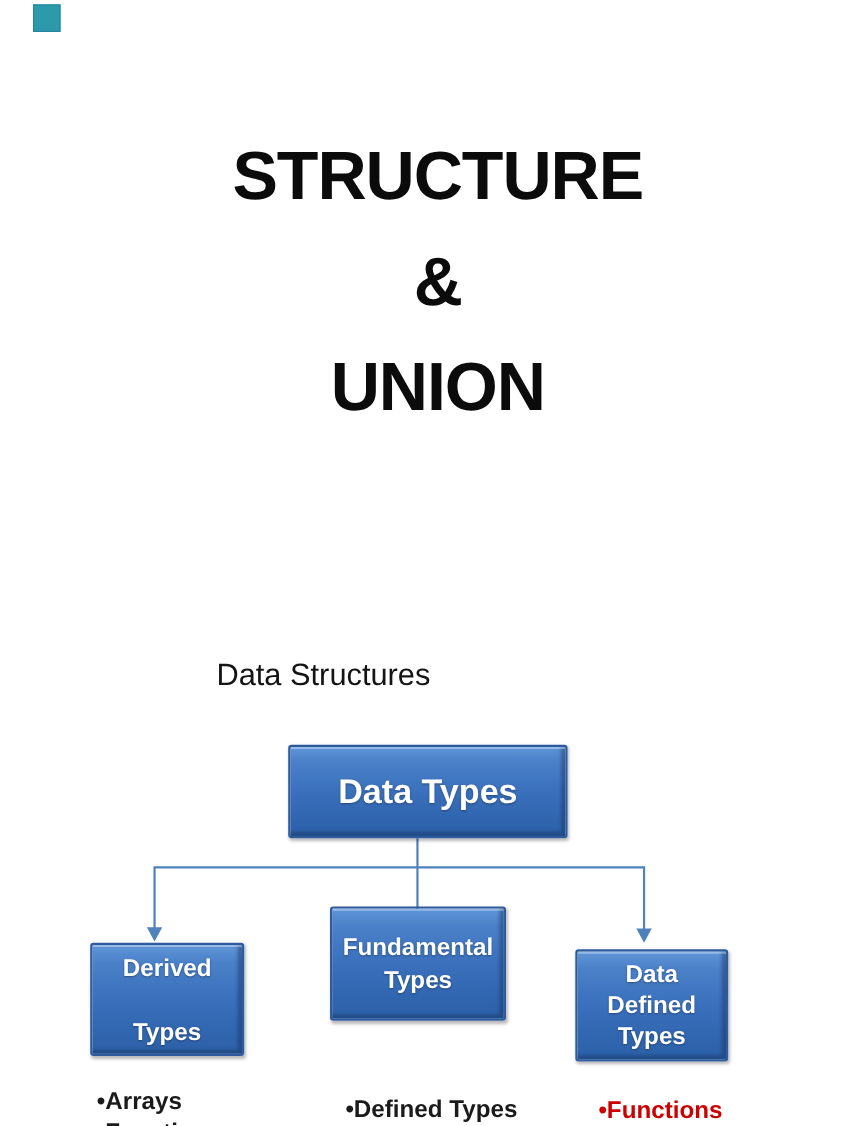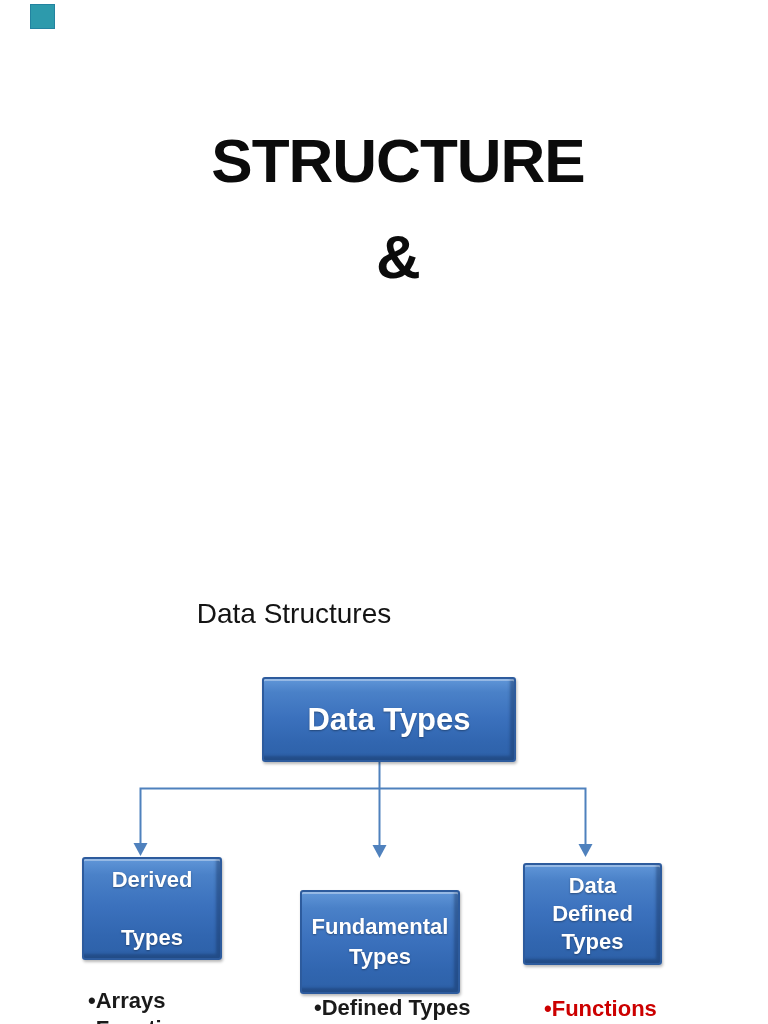--- a/index.html
+++ b/index.html
@@ -33,21 +33,21 @@
     border:2px solid #2d5b9d;border-radius:3px;
     box-shadow:inset 0 2px 0 rgba(255,255,255,0.35),
                inset -4px -4px 3px rgba(22,52,95,0.45),
                1px 2px 3px rgba(0,0,0,0.28);
     display:flex;flex-direction:column;align-items:center;justify-content:center;
     color:#ffffff;font-weight:bold;text-align:center;
     text-shadow:0 1px 2px rgba(0,0,0,0.35);
   }
   .node-root{left:262px;top:677px;width:254px;height:85px;font-size:31px;}
   .node-derived{left:82px;top:857px;width:140px;height:103px;font-size:22px;line-height:30px;gap:28px;}
-  .node-fundamental{left:300px;top:890px;width:160px;height:104px;font-size:22px;line-height:30px;text-align:right;}
+  .node-fundamental{left:300px;top:824px;width:160px;height:104px;font-size:22px;line-height:30px;text-align:right;}
   .node-user{left:523px;top:863px;width:139px;height:102px;font-size:22px;line-height:28px;}
   
   .connectors{position:absolute;left:0;top:0;width:768px;height:1024px;pointer-events:none;}
   
   .note{
     position:absolute;font-weight:bold;font-size:22px;color:#1a1a1a;white-space:nowrap;
   }
   .note-arrays{left:88px;top:988px;}
   .note-functions{left:88px;top:1016px;}
   .note-integral{left:314px;top:995px;}
@@ -56,20 +56,21 @@
 </head>
 <body>
 
 <div id="page">
 
   <div class="corner-square"></div>
 
   <div class="slide-title">
     <div>STRUCTURE</div>
     <div>&amp;</div>
+    <div>UNION</div>
   </div>
 
   <div class="diagram-heading">Data Structures</div>
 
   <svg class="connectors" viewBox="0 0 768 1024" xmlns="http://www.w3.org/2000/svg">
     <g stroke="#4F81BD" stroke-width="2" fill="none">
       <path d="M379.5 762 L379.5 847"></path>
       <path d="M140.5 845 L140.5 788.5 L585.5 788.5 L585.5 846"></path>
     </g>
     <g fill="#4F81BD" stroke="none">

